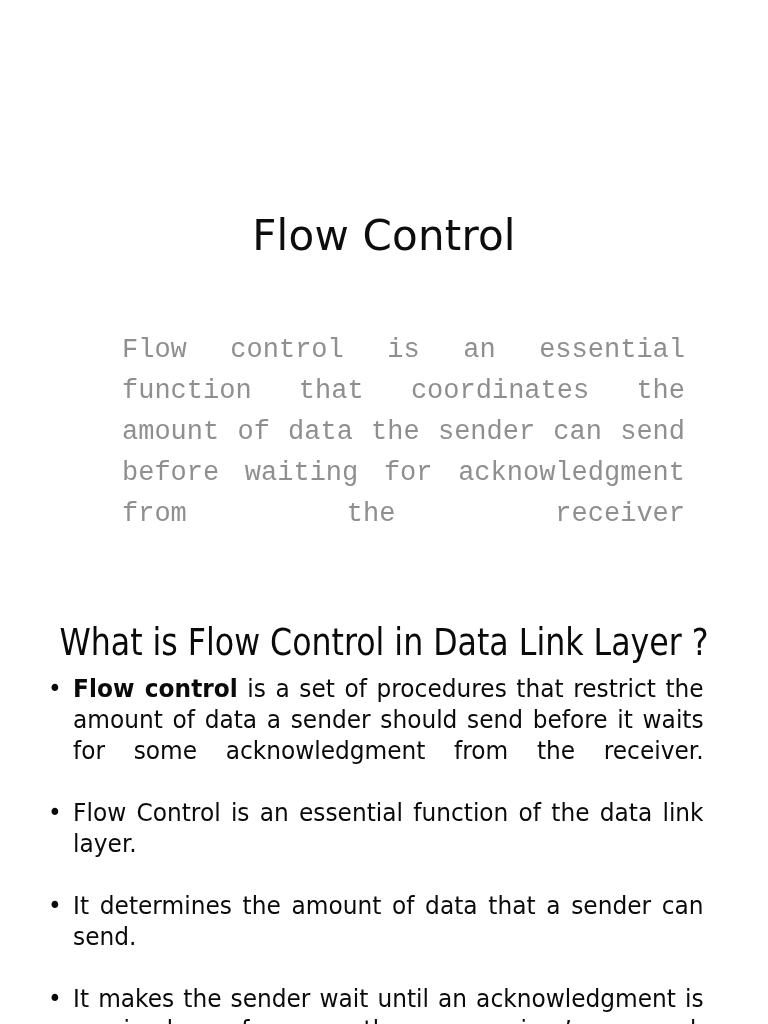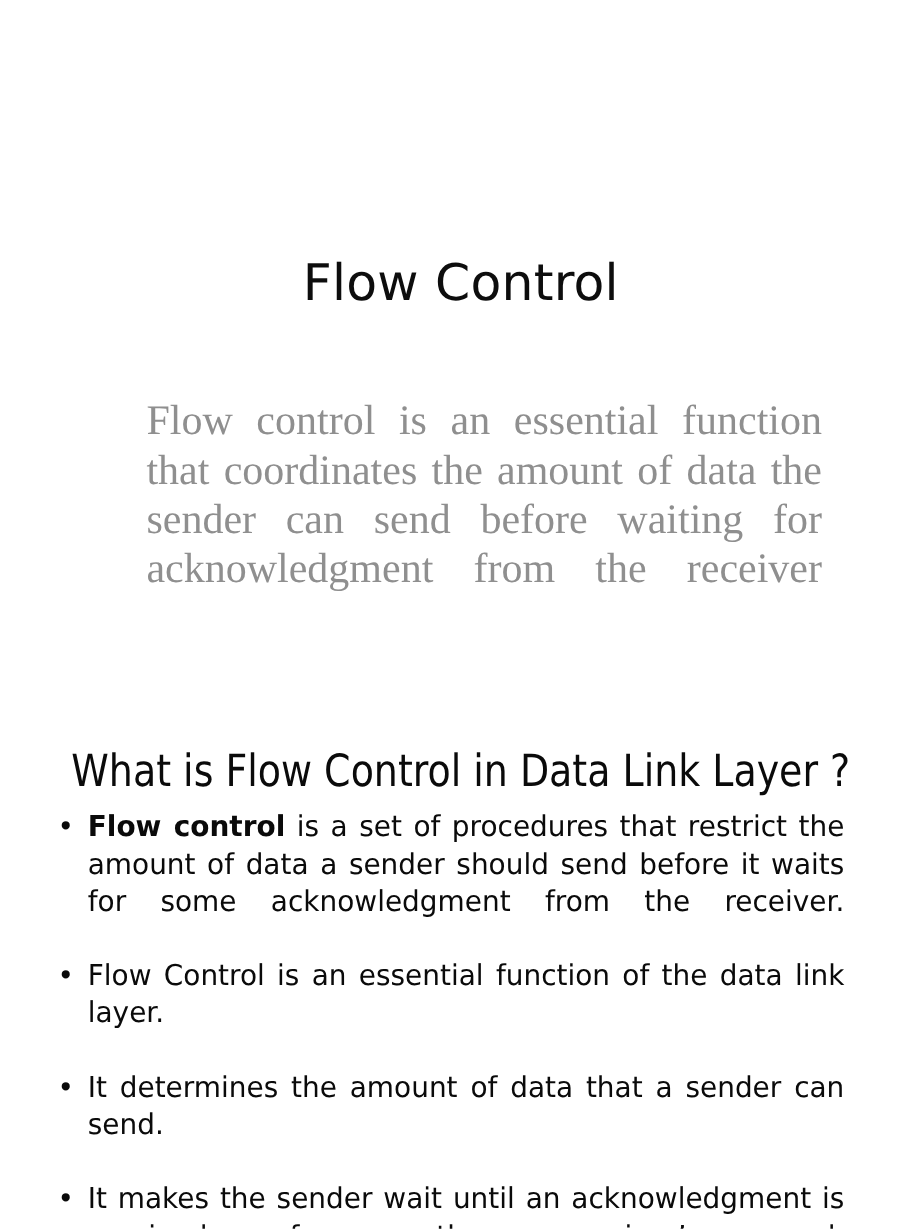--- a/index.html
+++ b/index.html
@@ -39,22 +39,22 @@
   }
 
   
   .slide-subtitle {
     position: absolute;
     top: 330px;
     left: 122px;
     width: 563px;
     text-align: justify;
     text-justify: inter-word;
-    font-family: Liberation Serif, serif;
-    font-size: 35px;
+    font-family: Liberation Mono, monospace;
+    font-size: 27px;
     font-weight: 400;
     line-height: 41px;
     color: #8f8f8f;
   }
   .slide-subtitle::after {
     content: "";
     display: inline-block;
     width: 100%;
   }
 

